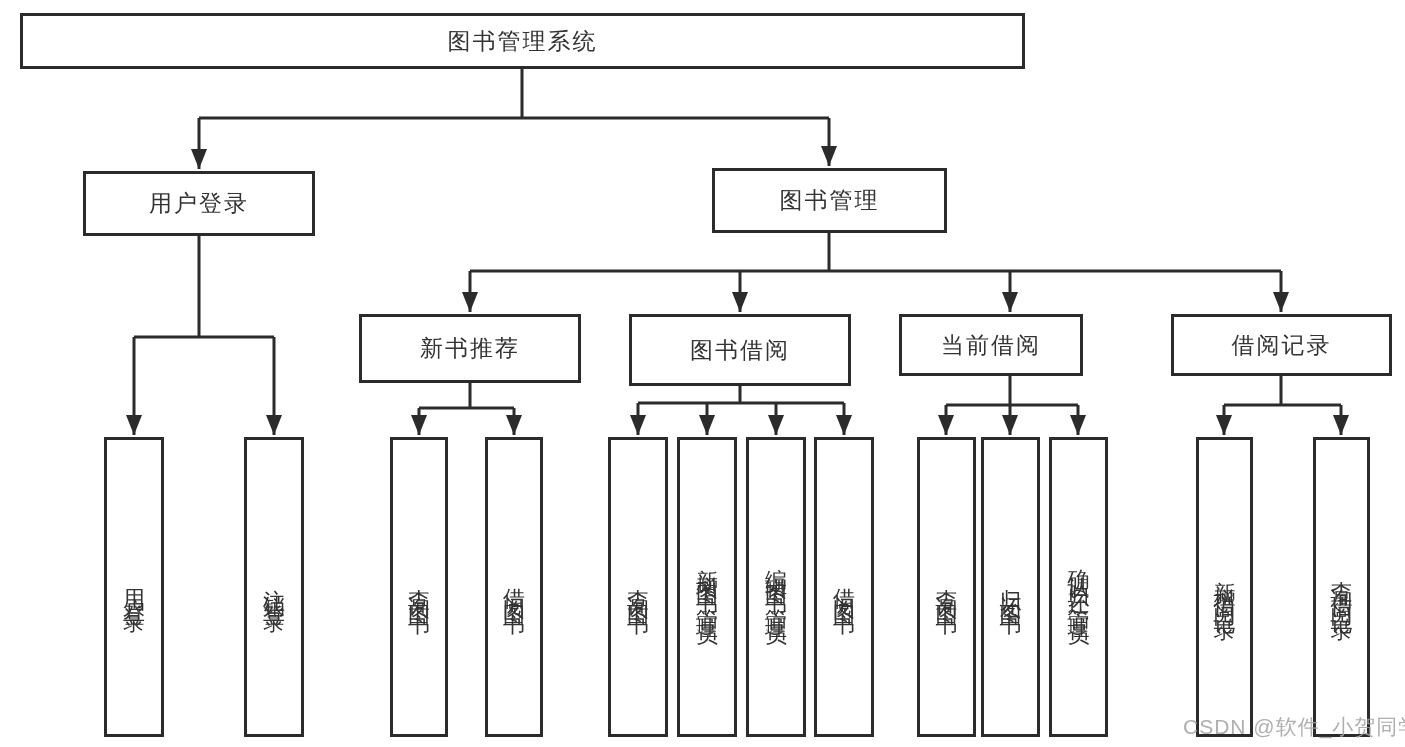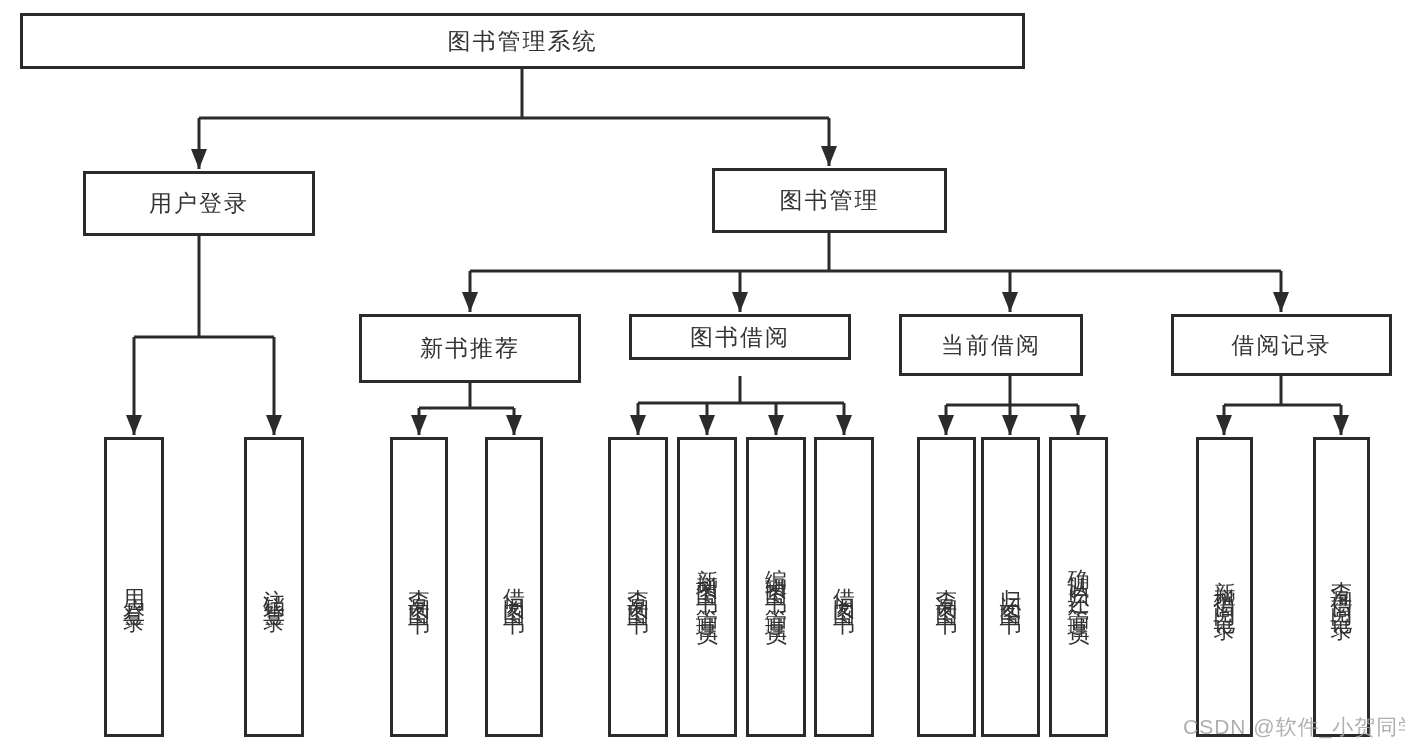--- a/index.html
+++ b/index.html
@@ -73,21 +73,21 @@
       <line x1="1341" y1="405" x2="1341" y2="435" marker-end="url(#arrow)"></line>
     </g>
   </svg>
 
   <div class="hbox" style="left:20px; top:13px; width:1005px; height:56px;">图书管理系统</div>
 
   <div class="hbox" style="left:83px; top:171px; width:232px; height:65px;">用户登录</div>
   <div class="hbox" style="left:712px; top:168px; width:235px; height:65px;">图书管理</div>
 
   <div class="hbox" style="left:359px; top:314px; width:222px; height:69px;">新书推荐</div>
-  <div class="hbox" style="left:629px; top:314px; width:222px; height:46px;">图书借阅</div>
+  <div class="hbox" style="left:629px; top:314px; width:222px; height:72px;">图书借阅</div>
   <div class="hbox" style="left:899px; top:314px; width:184px; height:62px;">当前借阅</div>
   <div class="hbox" style="left:1171px; top:314px; width:221px; height:62px;">借阅记录</div>
 
   <div class="vbox" style="left:104px; width:60px;">
     <span>用户登录</span>
   </div>
   <div class="vbox" style="left:244px; width:60px;">
     <span>注销登录</span>
   </div>
 

